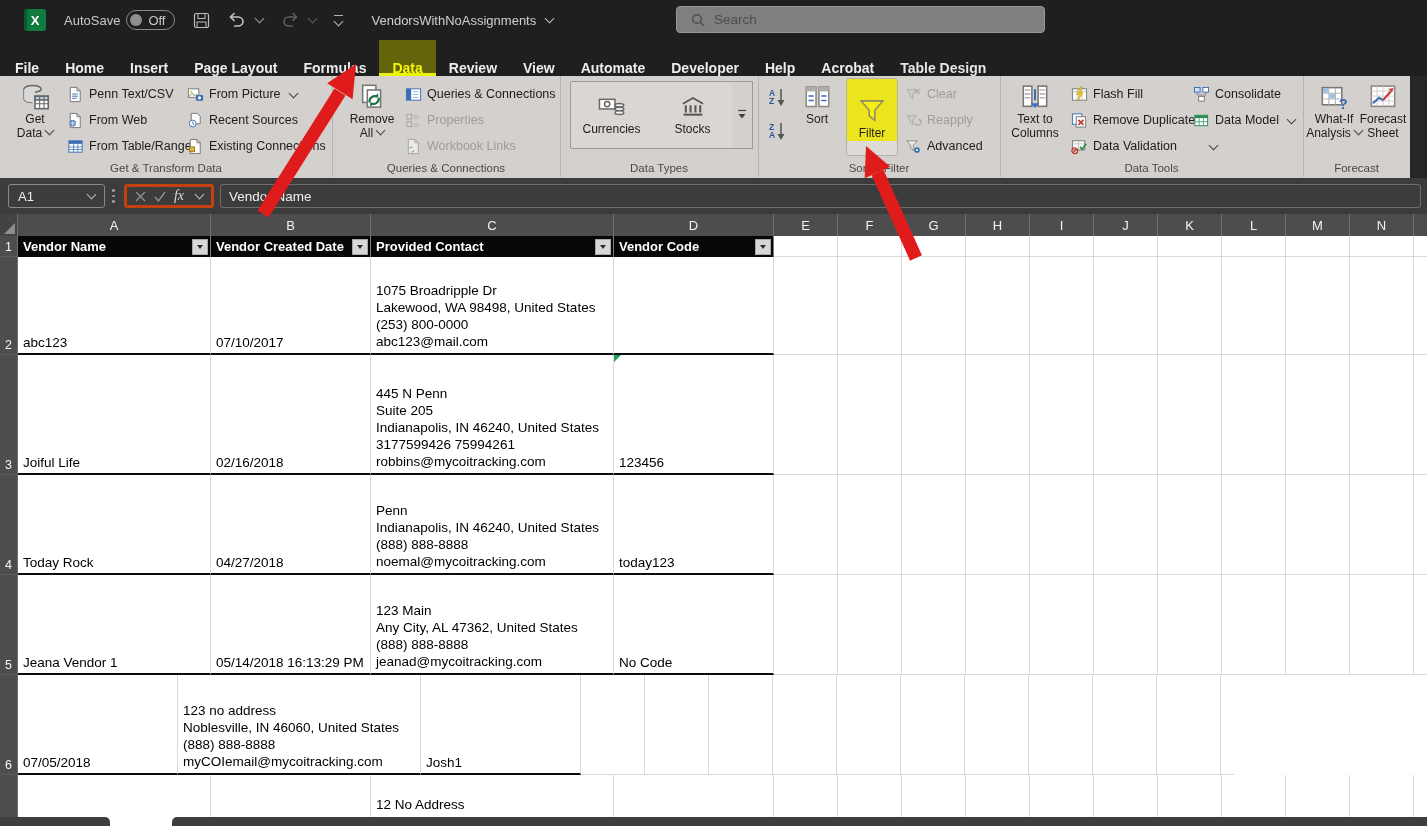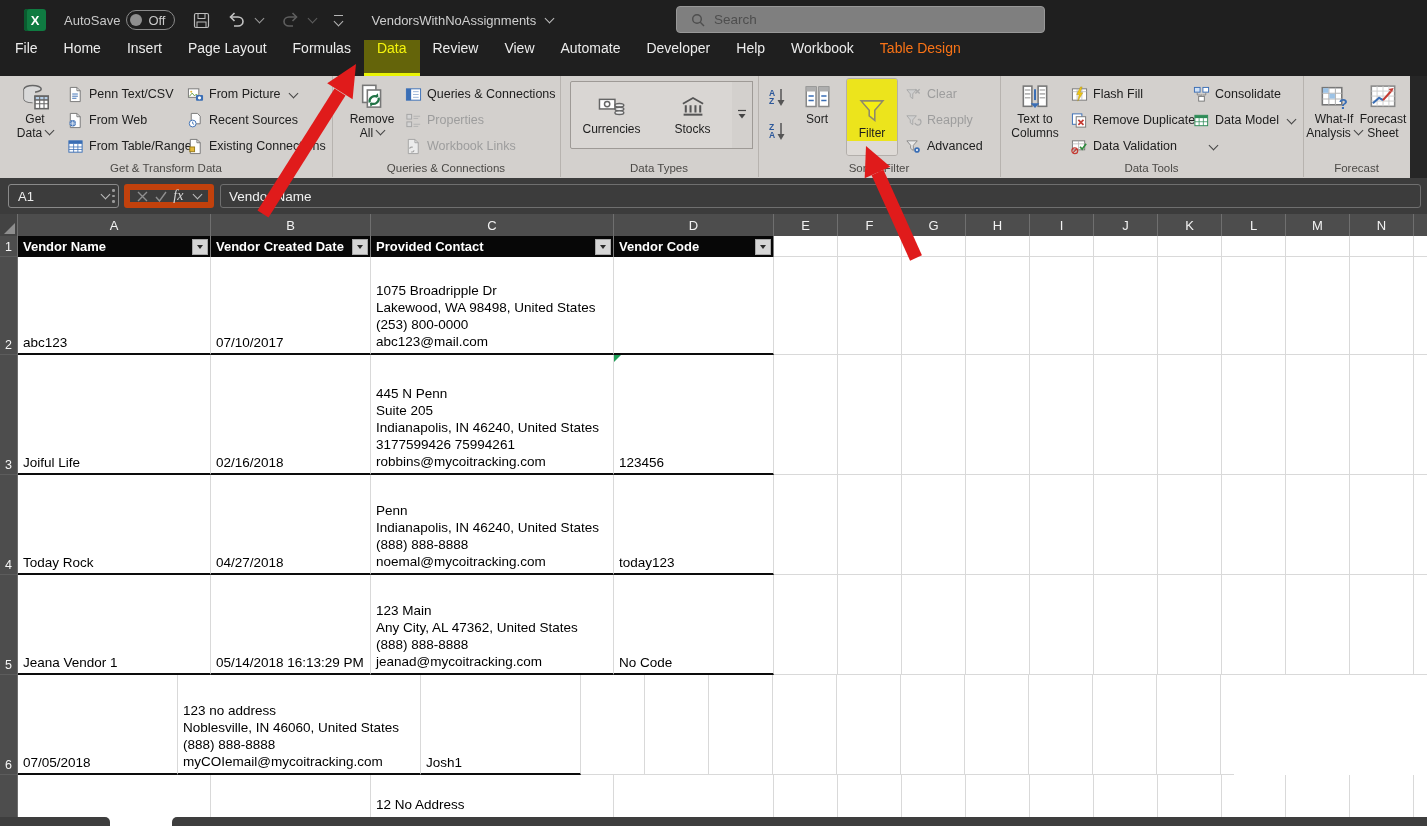--- a/index.html
+++ b/index.html
@@ -18,25 +18,25 @@
   .chv{width:6px;height:6px;border-right:1.4px solid currentColor;border-bottom:1.4px solid currentColor;
        display:inline-block;transform:rotate(45deg);margin:0 0 3px 4px;}
   .chv-bar{display:inline-flex;flex-direction:column;align-items:center;gap:2px;color:#b5b5b5;}
   .chv-bar b{display:block;width:9px;height:1.4px;background:currentColor;}
   #search-box{position:absolute;left:676px;top:6px;width:369px;height:27px;background:#7f7f7f;
               border:1px solid #989898;border-radius:4px;display:flex;align-items:center;
               color:#4e4e4e;font-size:13.5px;gap:9px;padding-left:14px;box-sizing:border-box;}
   
   #tabrow{position:absolute;left:0;top:40px;width:1427px;height:36px;background:#1f1f1f;
           display:flex;align-items:stretch;color:#ececec;font-size:14px;}
-  .rtab{display:flex;align-items:flex-start;padding:0 13px;cursor:default;position:relative;}
+  .rtab{display:flex;align-items:flex-end;padding:0 13px;cursor:default;position:relative;font-weight:bold;}
   .rtab:first-child{margin-left:2px;}
   .rtab.data-active{background:#64640a;color:#f5f50c;}
   .rtab.data-active::after{content:"";position:absolute;left:0;right:0;bottom:0;height:3px;background:#e9f303;}
-  .rtab.contextual{color:#f97316;}
+  .rtab.contextual{color:#e5e5e5;}
   
   #ribbon{position:absolute;left:0;top:76px;width:1410px;height:102px;background:#d3d0cd;
           border-bottom:1px solid #9f9b98;}
   #ribbon-right-strip{position:absolute;left:1410px;top:76px;width:17px;height:102px;background:#262626;}
   .grp{position:absolute;top:0;height:101px;border-right:1px solid #b7b3af;}
   .grp-label{position:absolute;bottom:3px;left:0;right:0;text-align:center;font-size:11.5px;color:#4b4946;}
   .bigbtn{position:absolute;top:3px;display:flex;flex-direction:column;align-items:center;gap:2px;cursor:default;}
   .bigbtn .bic{height:32px;display:flex;align-items:flex-end;}
   .bb-lbl{font-size:12px;line-height:13.5px;color:#1d1d1d;text-align:center;white-space:nowrap;}
   .sbtn{position:absolute;height:24px;display:flex;align-items:center;gap:5px;font-size:12.5px;
@@ -55,27 +55,27 @@
   #filter-btn{position:absolute;left:88px;top:2px;width:50px;height:76px;border:1px solid #b3afab;
               border-radius:3px;overflow:hidden;display:flex;flex-direction:column;align-items:center;justify-content:center;}
   #filter-btn .hl{position:absolute;left:0;top:0;right:0;height:62px;background:#ece41c;}
   #filter-btn .bic,#filter-btn .bb-lbl{position:relative;z-index:1;}
   #filter-btn .bic{margin-top:4px;height:30px;}
   #filter-btn .bot{position:absolute;left:0;right:0;bottom:0;height:14px;background:#dedad6;}
   .azbox{position:absolute;width:26px;height:26px;display:flex;align-items:center;gap:2px;justify-content:center;}
   .azletters{display:flex;flex-direction:column;font-size:8.5px;font-weight:bold;color:#2b579a;line-height:8.5px;}
   
   #fbar{position:absolute;left:0;top:178px;width:1427px;height:36px;background:#3c3c3c;}
-  #namebox{position:absolute;left:8px;top:6px;width:111px;height:24px;border:1px solid #8a8a8a;
+  #namebox{position:absolute;left:8px;top:6px;width:97px;height:24px;border:1px solid #8a8a8a;
            border-radius:3px;color:#ececec;font-size:13px;display:flex;align-items:center;
            padding-left:9px;box-sizing:border-box;}
   #namebox .chv{position:absolute;right:9px;color:#bdbdbd;}
   .vdots{position:absolute;left:112px;top:11px;display:flex;flex-direction:column;gap:3px;}
   .vdots i{width:2.5px;height:2.5px;border-radius:50%;background:#9a9a9a;}
-  #fxbox{position:absolute;left:124px;top:6px;width:90px;height:24px;border:6px solid #c2410c;
+  #fxbox{position:absolute;left:124px;top:6px;width:90px;height:24px;border:3px solid #c2410c;
          border-radius:3px;display:flex;align-items:center;justify-content:space-evenly;box-sizing:border-box;}
   #fxbox .fx{color:#d9d9d9;font-style:italic;font-family:"Liberation Serif",serif;font-size:14px;}
   #ffield{position:absolute;left:220px;top:6px;right:6px;height:24px;border:1px solid #6f6f6f;
           border-radius:3px;color:#f0f0f0;font-size:13.5px;display:flex;align-items:center;
           padding-left:8px;box-sizing:border-box;}
   
   #grid{position:absolute;left:0;top:214px;width:1427px;height:612px;background:#fff;}
   .grow{display:flex;width:1427px;box-sizing:border-box;}
   .hd{background:#4d4d4d;color:#f2f2f2;font-size:13px;display:flex;align-items:center;
       justify-content:center;border-right:1px solid #6f6f6f;box-sizing:border-box;}
@@ -187,21 +187,21 @@
   <div class="rtab">
       <span>Automate</span>
     </div>
   <div class="rtab">
       <span>Developer</span>
     </div>
   <div class="rtab">
       <span>Help</span>
     </div>
   <div class="rtab">
-      <span>Workbook</span>
+      <span>Acrobat</span>
     </div>
   <div class="rtab contextual">
       <span>Table Design</span>
     </div>
 </div>
 
 <div id="ribbon">
 
   <div class="grp" style="left:0;width:332px;">
     <div class="bigbtn" style="left:8px;width:54px;">

